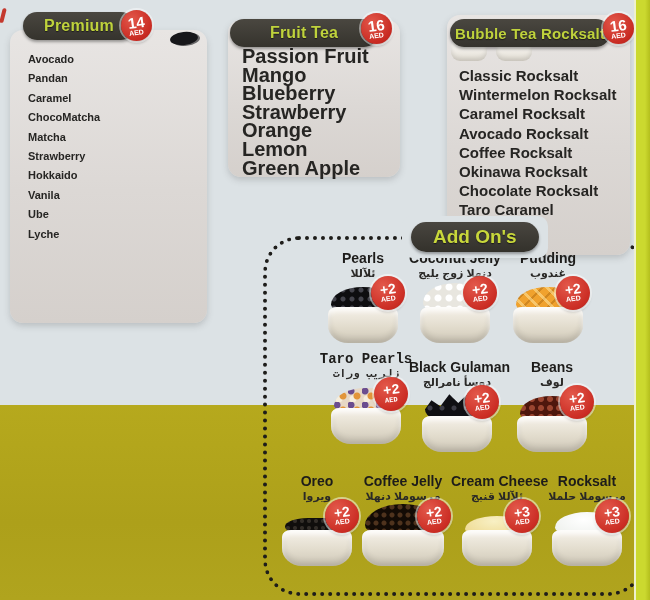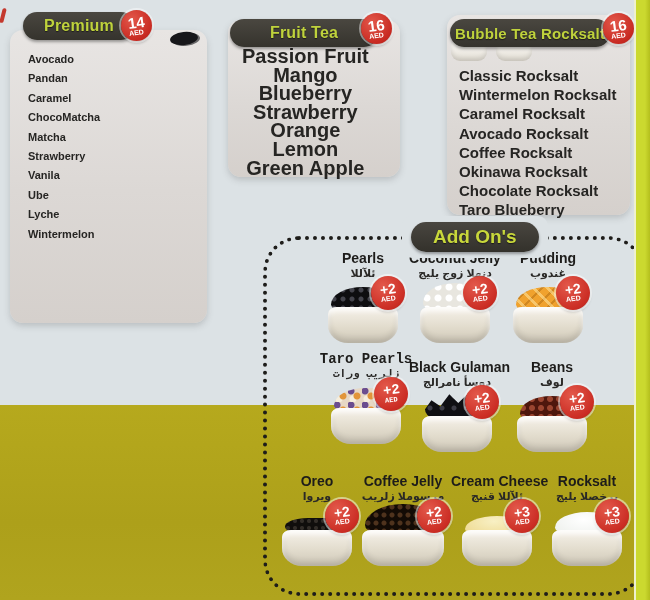--- a/index.html
+++ b/index.html
@@ -125,47 +125,47 @@
     <span class="cur">AED</span>
   </div>
   <div class="ink-blob"></div>
   <ul class="menu-list list-premium" style="left:18px;top:20px;">
     <li>Avocado</li>
     <li>Pandan</li>
     <li>Caramel</li>
     <li>ChocoMatcha</li>
     <li>Matcha</li>
     <li>Strawberry</li>
+    <li>Hokkaido</li>
     <li>Vanila</li>
     <li>Ube</li>
     <li>Lyche</li>
-    <li>Wintermelon</li>
   </ul>
 </div>
 
-<div class="card" style="left:228px;top:20px;width:172px;height:157px;text-align:center;">
+<div class="card" style="left:228px;top:20px;width:172px;height:157px;">
   <div class="card-pill" style="left:2px;top:-1px;width:148px;">
     <span>Fruit Tea</span>
   </div>
   <div class="hbadge" style="left:133px;top:-7px;">
     <span class="num">16</span>
     <span class="cur">AED</span>
   </div>
   <ul class="menu-list list-fruit" style="left:14px;top:27px;">
     <li>Passion Fruit</li>
     <li>Mango</li>
     <li>Blueberry</li>
     <li>Strawberry</li>
     <li>Orange</li>
     <li>Lemon</li>
     <li>Green Apple</li>
   </ul>
 </div>
 
-<div class="card" style="left:447px;top:15px;width:183px;height:200px;text-decoration:underline;">
+<div class="card" style="left:447px;top:15px;width:183px;height:240px;text-decoration:underline;">
   <div class="card-pill" style="left:3px;top:4px;width:160px;">
     <span style="font-size:15px;">Bubble Tea Rocksalt</span>
   </div>
   <div class="hbadge" style="left:156px;top:-2px;">
     <span class="num">16</span>
     <span class="cur">AED</span>
   </div>
   <div class="mini-cups">
     <div class="mini-cup">
       <div class="mc-body"></div>
@@ -178,21 +178,21 @@
     </div>
   </div>
   <ul class="menu-list list-rocksalt" style="left:12px;top:51px;">
     <li>Classic Rocksalt</li>
     <li>Wintermelon Rocksalt</li>
     <li>Caramel Rocksalt</li>
     <li>Avocado Rocksalt</li>
     <li>Coffee Rocksalt</li>
     <li>Okinawa Rocksalt</li>
     <li>Chocolate Rocksalt</li>
-    <li>Taro Blueberry</li>
+    <li>Taro Caramel</li>
   </ul>
 </div>
 
 <div class="addons-box"></div>
 <div class="addons-pill-wrap">
   <div class="addons-pill">
     <span>Add On's</span>
   </div>
 </div>
 
@@ -277,21 +277,21 @@
     <div class="topping" data-topping="oreo"></div>
     <div class="cup-body"></div>
     <div class="price-badge">
       <span class="num">+2</span>
       <span class="cur">AED</span>
     </div>
   </div>
 </div>
 <div class="addon" style="left:357px;top:474px;width:92px;">
   <div class="addon-name">Coffee Jelly</div>
-  <div class="addon-ar" dir="rtl">مرسوملا زلريب</div>
+  <div class="addon-ar" dir="rtl">مرسوملا دنهلا</div>
   <div class="cup wide">
     <div class="topping" data-topping="coffee-jelly"></div>
     <div class="cup-body"></div>
     <div class="price-badge">
       <span class="num">+2</span>
       <span class="cur">AED</span>
     </div>
   </div>
 </div>
 <div class="addon" style="left:451px;top:474px;width:92px;">
@@ -301,21 +301,21 @@
     <div class="topping" data-topping="cream-cheese"></div>
     <div class="cup-body"></div>
     <div class="price-badge">
       <span class="num">+3</span>
       <span class="cur">AED</span>
     </div>
   </div>
 </div>
 <div class="addon" style="left:541px;top:474px;width:92px;">
   <div class="addon-name">Rocksalt</div>
-  <div class="addon-ar" dir="rtl">يرخصلا يليج</div>
+  <div class="addon-ar" dir="rtl">مرسوملا حلملا</div>
   <div class="cup">
     <div class="spoon"></div>
     <div class="topping" data-topping="rocksalt"></div>
     <div class="cup-body"></div>
     <div class="price-badge">
       <span class="num">+3</span>
       <span class="cur">AED</span>
     </div>
   </div>
 </div>

